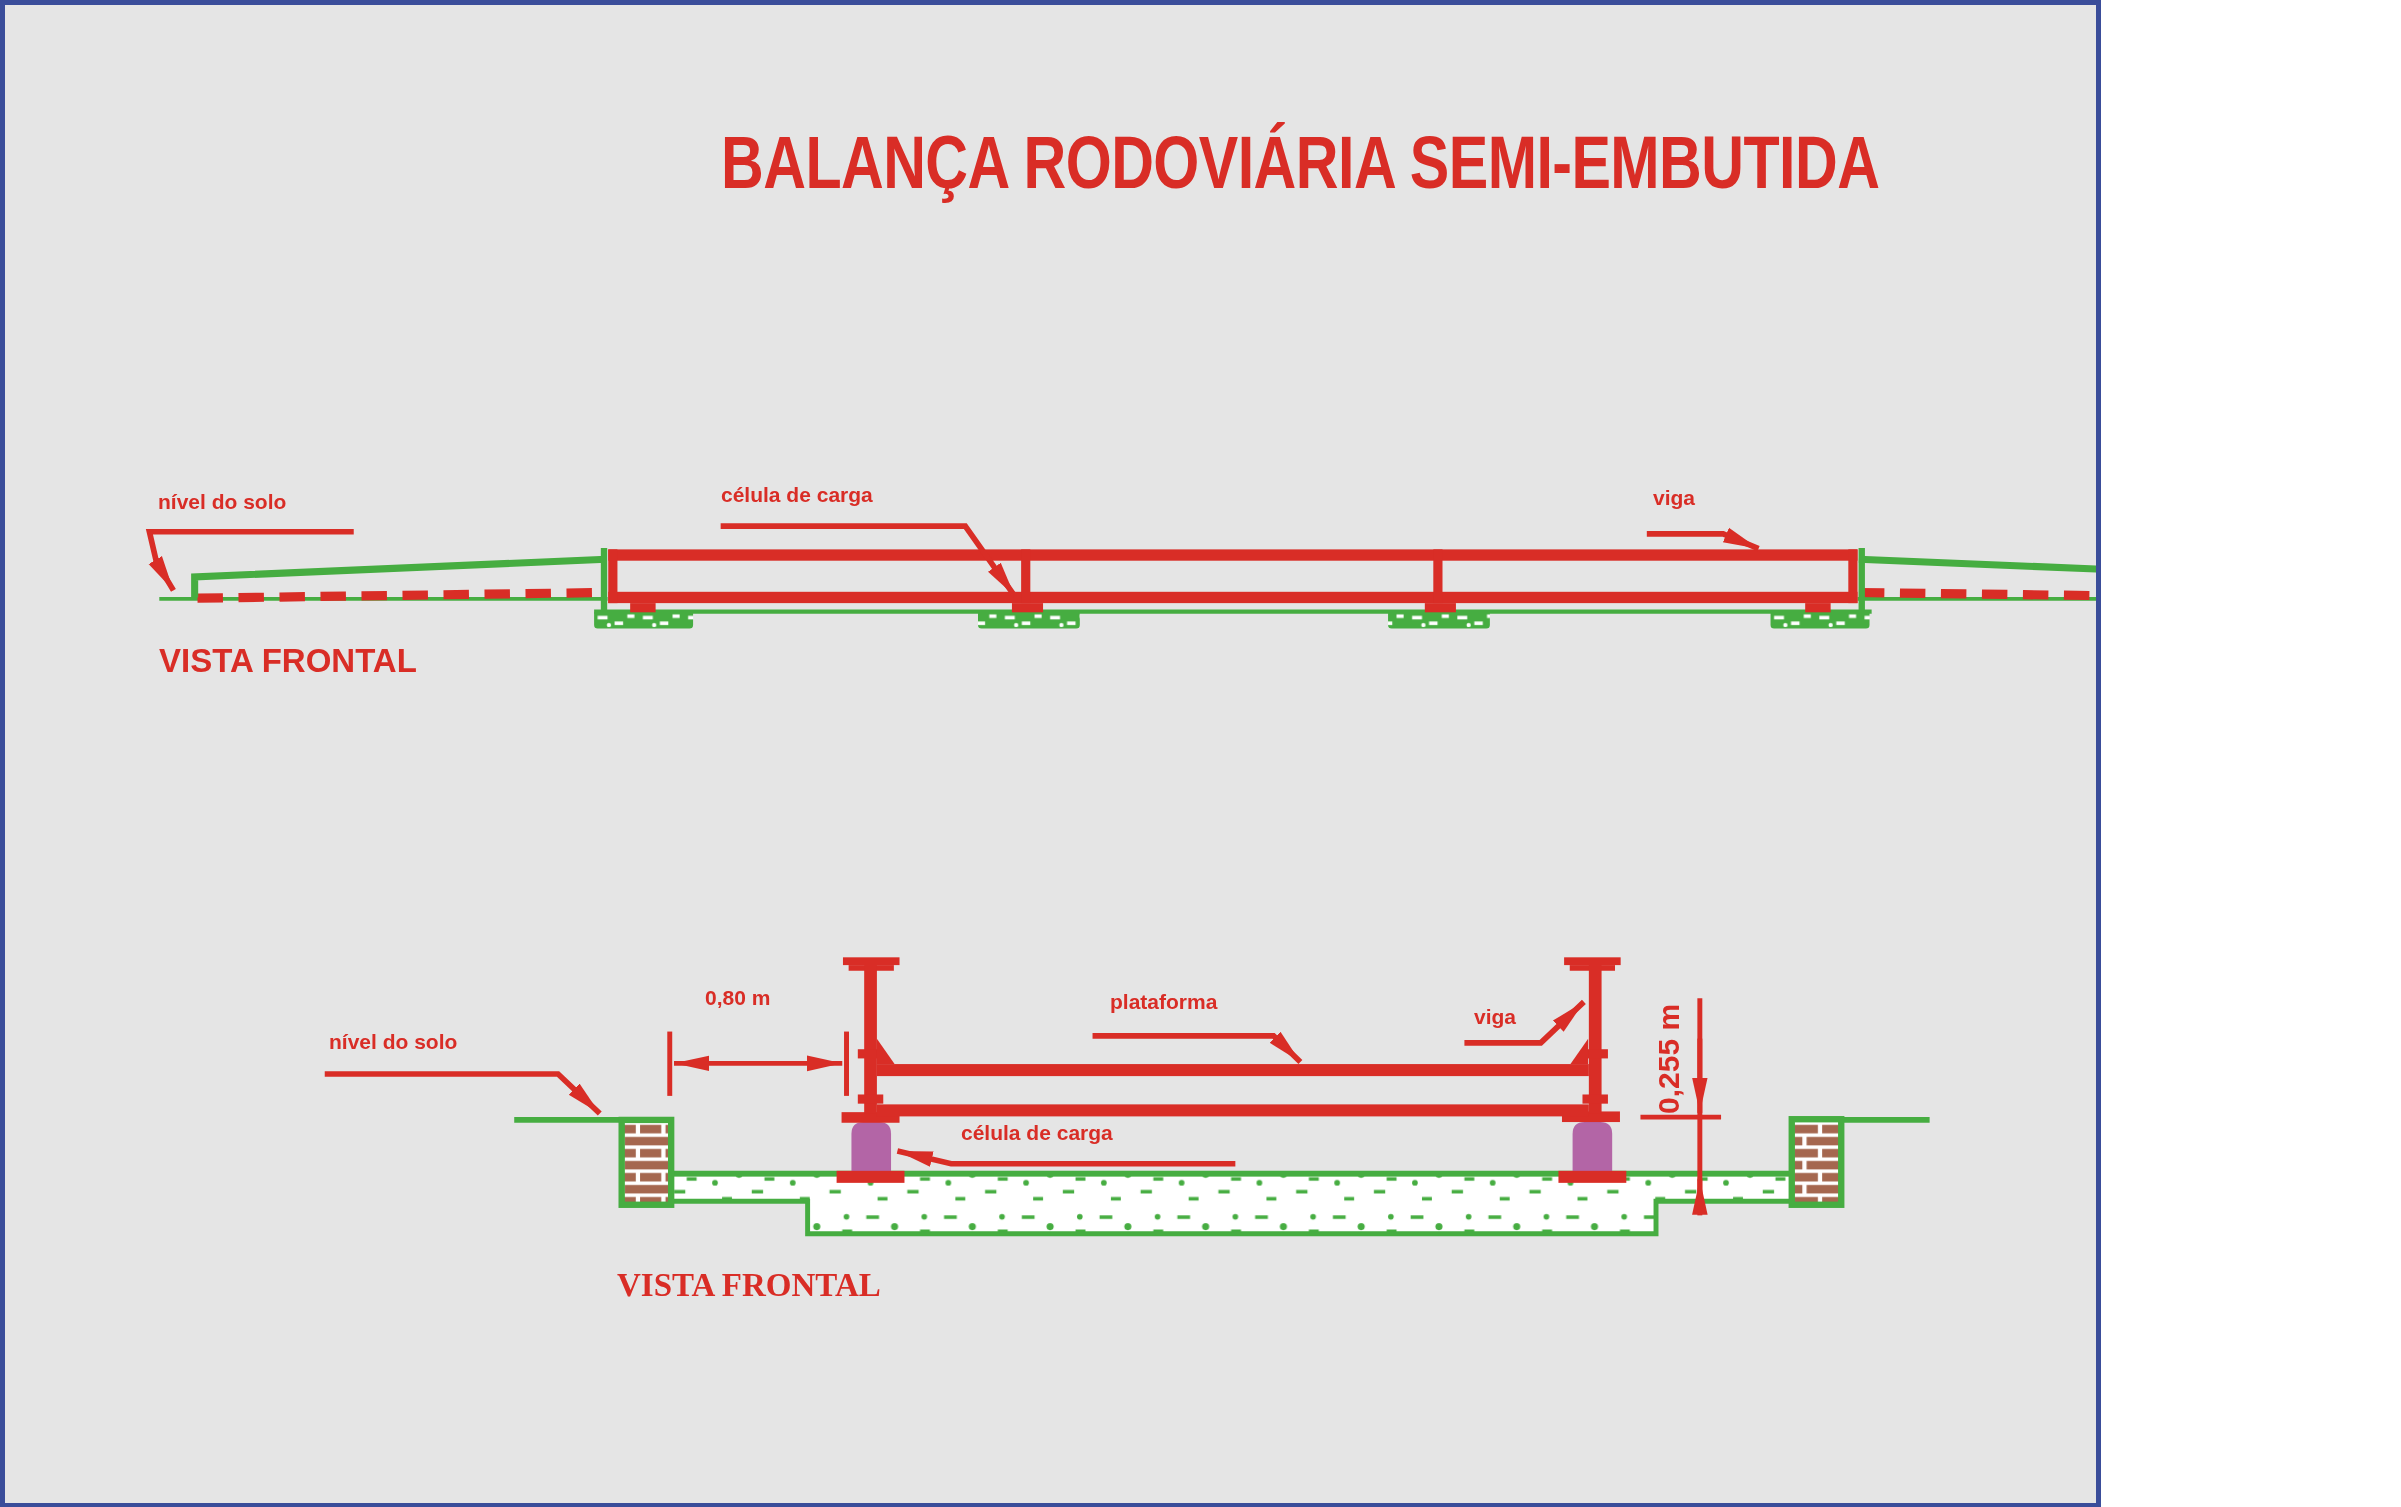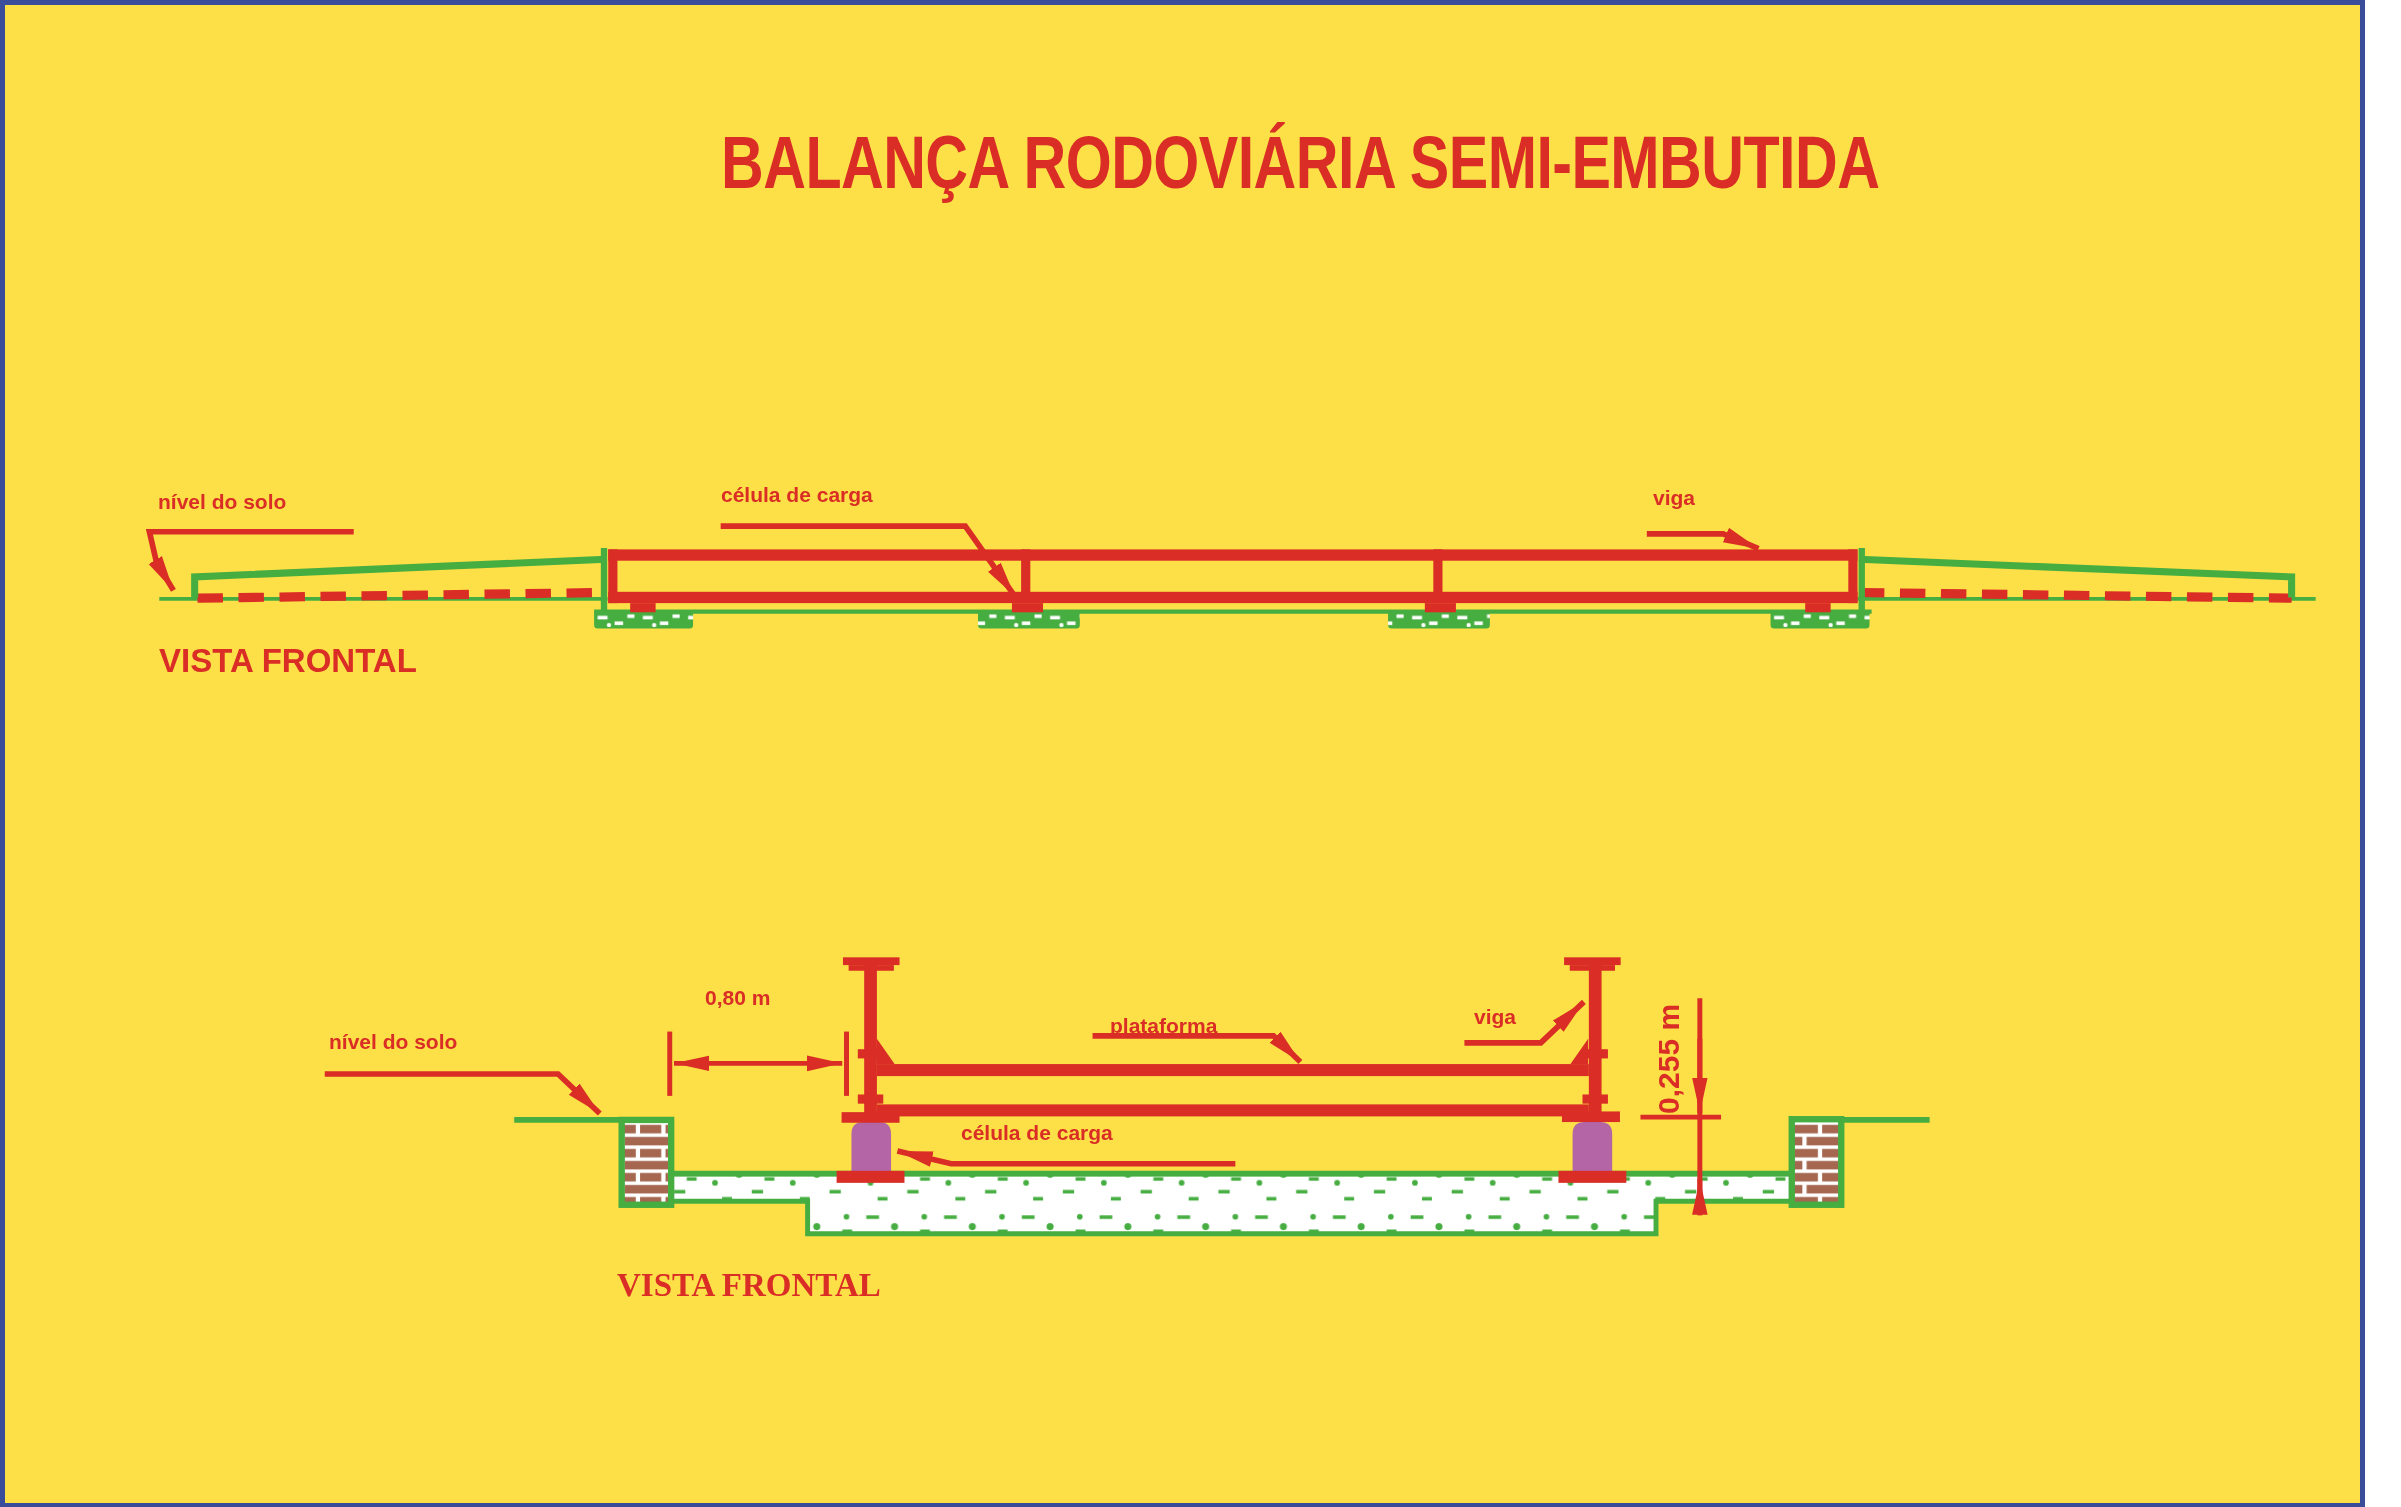--- a/index.html
+++ b/index.html
@@ -1,17 +1,17 @@
 <!DOCTYPE html>
 <html style="--red: #d92d26; --green: #46ad41; --purple: #b365a6; --brown: #a5674f; --blue: #3a4d9a;font-size:11.3px"><head>
 <meta charset="utf-8">
 <style>
   html,body{margin:0;padding:0;background:#fff;}
   .canvas{
-    position:relative;width:2365px;height:1508px;background:#fde047;
+    position:relative;width:2101px;height:1508px;background:#e5e5e5;
     border:5.7px solid var(--blue,#3a4d9a);box-sizing:border-box;
     font-family:"Liberation Sans","DejaVu Sans",sans-serif;overflow:hidden;
   }
   svg.draw{position:absolute;left:0;top:0;}
   .title{
     position:absolute;left:716px;top:115px;color:var(--red,#d92d26);
     font-weight:bold;font-size:74px;white-space:nowrap;
     transform:scaleX(0.80);transform-origin:0 0;letter-spacing:-0.7px;
   }
   .lbl{
@@ -168,20 +168,20 @@
     </g>
   </svg>
 
   <div class="lbl" style="left:153px;top:486px;">nível do solo</div>
   <div class="lbl" style="left:716px;top:479px;">célula de carga</div>
   <div class="lbl" style="left:1648px;top:482px;">viga</div>
   <div class="lbl caption" style="left:154px;top:639px;">VISTA FRONTAL</div>
 
   <div class="lbl" style="left:324px;top:1026px;">nível do solo</div>
   <div class="lbl" style="left:700px;top:982px;">0,80 m</div>
-  <div class="lbl" style="left:1105px;top:986px;margin-top:24px;">plataforma</div>
+  <div class="lbl" style="left:1105px;top:986px;">plataforma</div>
   <div class="lbl" style="left:1469px;top:1001px;">viga</div>
   <div class="lbl" style="left:956px;top:1117px;">célula de carga</div>
   <div class="lbl rot" style="left:1648px;top:1109px;">0,255 m</div>
   <div class="lbl caption" style="left:612px;top:1263px;font-family:Liberation Serif, serif;">VISTA FRONTAL</div>
 
 </div>
 
 
 </body></html>

